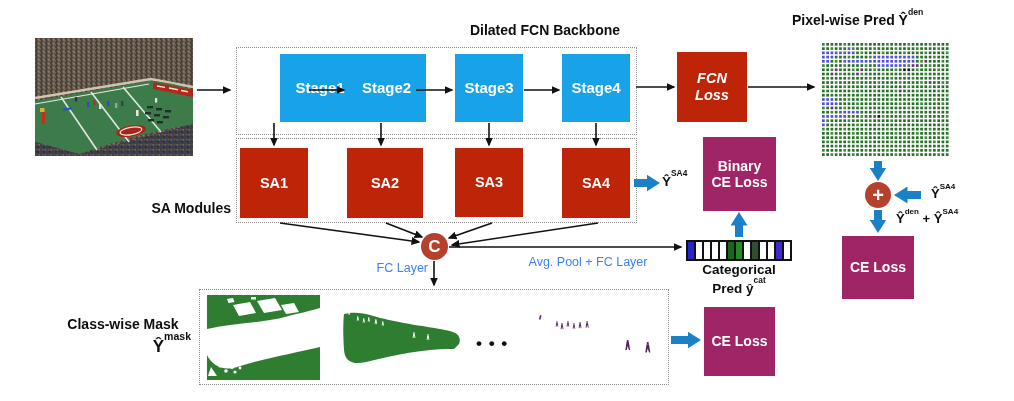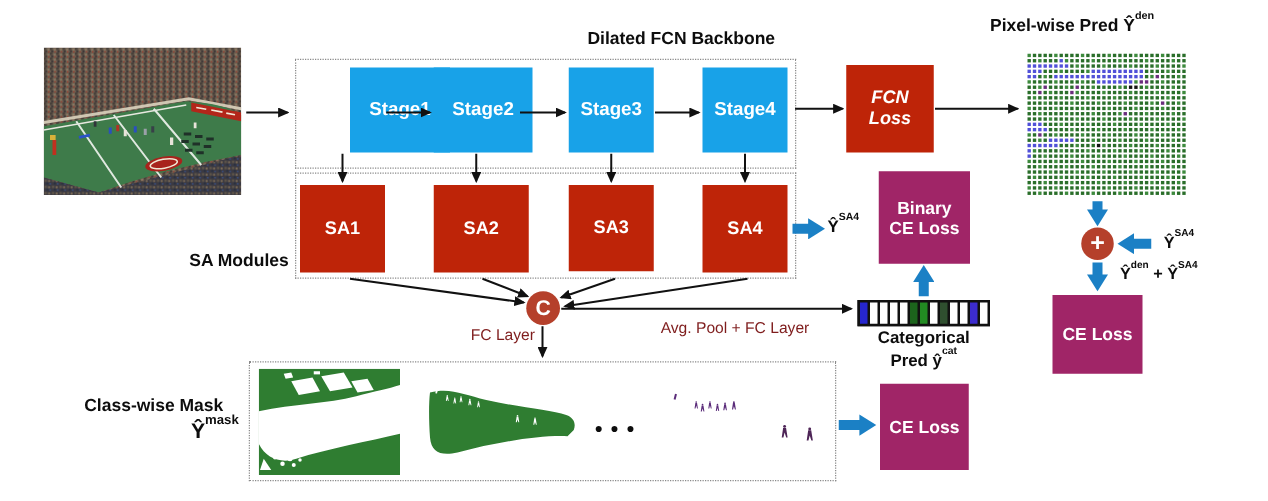--- a/index.html
+++ b/index.html
@@ -6,21 +6,21 @@
   #stage{position:relative;width:1014px;height:401px;background:#fff;overflow:hidden;
          font-family:"Liberation Sans","DejaVu Sans",sans-serif;color:#111;}
   .abs{position:absolute;}
   .dotted{position:absolute;border:1px dotted #8a8a8a;background:transparent;}
   .box{position:absolute;display:flex;flex-direction:column;align-items:center;justify-content:center;
        color:#fff;font-weight:600;text-align:center;line-height:1.15;}
   .cyan{background:var(--stage-cyan,#18A2E8);font-size:15px;}
   .red{background:var(--box-red,#BE2408);font-size:14.5px;}
   .magenta{background:var(--magenta,#A02567);font-size:14px;}
   .lbl{position:absolute;font-weight:700;font-size:13.5px;color:#0d0d0d;white-space:nowrap;}
-  .lbl-reg{position:absolute;font-weight:400;font-size:12.5px;color:#7f1d1d;white-space:nowrap;}
+  .lbl-reg{position:absolute;font-weight:400;font-size:12.5px;color:#3b82f6;white-space:nowrap;}
   sup.s{font-size:0.62em;font-weight:700;position:relative;top:-0.45em;letter-spacing:0;}
   .circle{position:absolute;border-radius:50%;background:var(--circle-red,#B5402B);
           color:#fff;display:flex;align-items:center;justify-content:center;font-weight:700;}
   #concat-circle{left:421px;top:233px;width:27px;height:27px;font-size:17px;}
   #plus-circle{left:865px;top:182px;width:26px;height:26px;font-size:20px;}
   #cat-bar{position:absolute;left:686px;top:240px;width:106px;height:21px;background:#111;
            border:2px solid #111;display:flex;gap:1.5px;box-sizing:border-box;}
   #cat-bar .cell{flex:1;}
   svg{display:block;}
   .nowrap{white-space:nowrap;}

